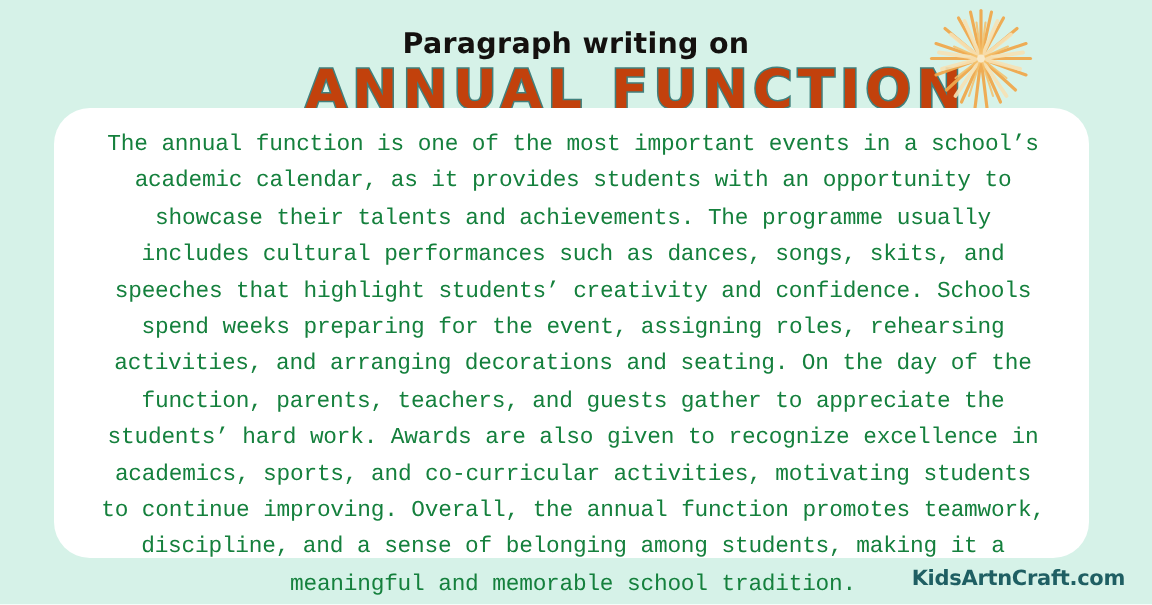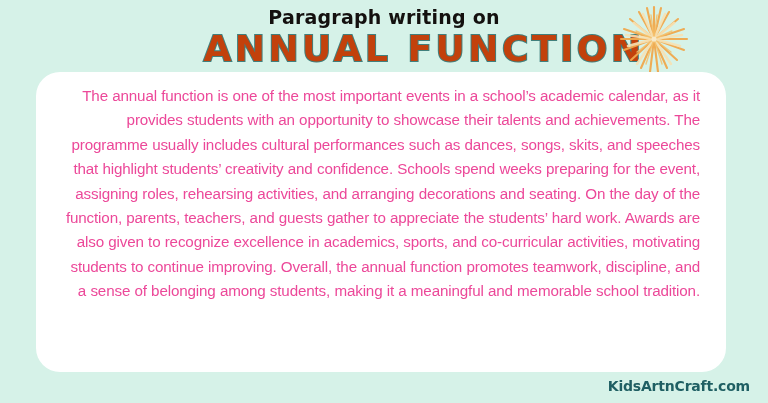--- a/index.html
+++ b/index.html
@@ -19,21 +19,21 @@
     height: 403px;
     background: #d6f2e8;
     box-sizing: border-box;
     overflow: hidden;
   }
 
   
   .header {
     position: absolute;
     left: 0;
-    top: 0;
+    top: 12px;
     width: 768px;
     height: 72px;
     text-align: center;
   }
 
   .kicker {
     position: absolute;
     left: 0;
     top: 5px;
     width: 768px;
@@ -81,25 +81,25 @@
     width: 690px;
     height: 300px;
     background: #ffffff;
     border-radius: 24px;
     box-sizing: border-box;
     padding: 12px 26px 10px 28px;
   }
 
   .body-text {
     margin: 0;
-    font-family: Liberation Sans, sans-serif;
+    font-family: Liberation Mono, monospace;
     font-size: 15.2px;
     line-height: 24.4px;
-    color: #ec4899;
-    text-align: right;
+    color: #15803d;
+    text-align: center;
     letter-spacing: -0.15px;
     word-spacing: 0.2px;
   }
 
   
   .footer-brand {
     position: absolute;
     right: 18px;
     top: 378px;
     font-family: "DejaVu Sans", sans-serif;

